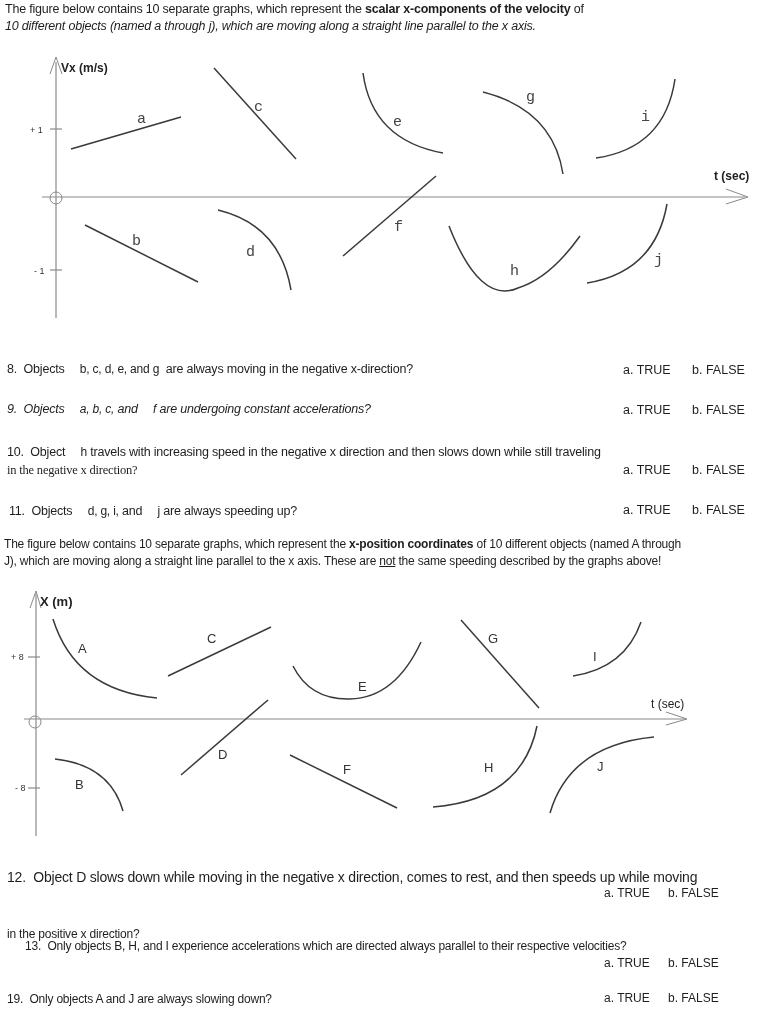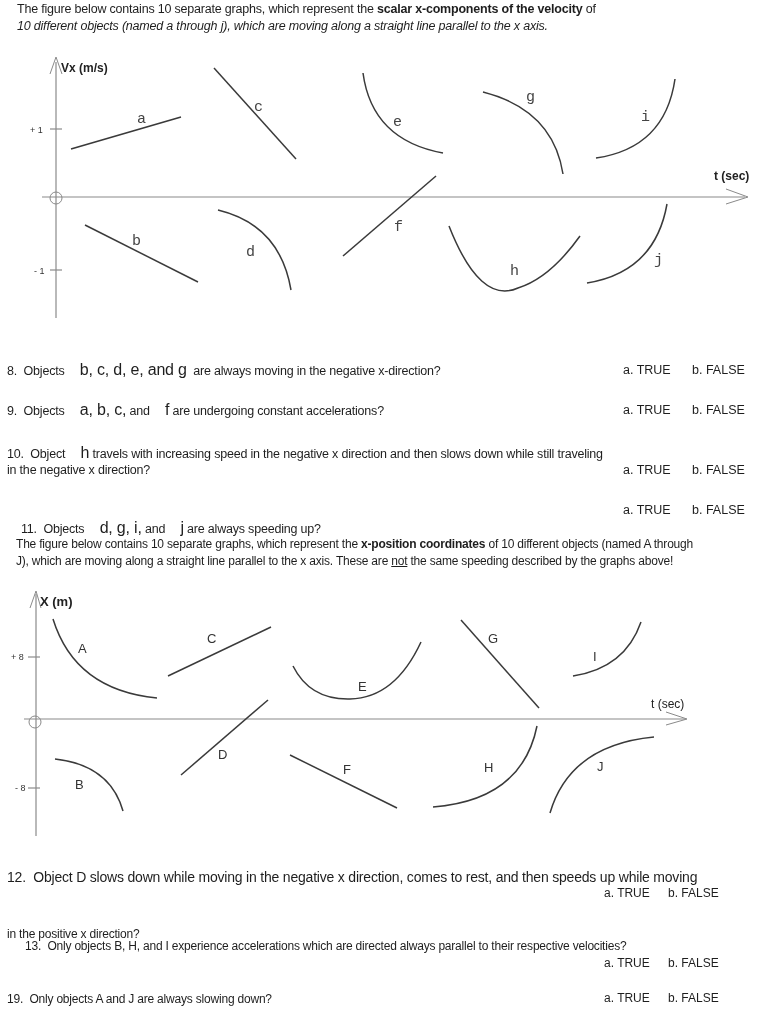--- a/index.html
+++ b/index.html
@@ -1,22 +1,22 @@
 <!DOCTYPE html>
 <html><head>
 <meta charset="utf-8">
 <style>
   html, body { margin:0; padding:0; background:#fff; }
   body { width:768px; height:1024px; position:relative; overflow:hidden;
          font-family:"Liberation Sans", sans-serif; color:#1e1e1e; }
-  .t { position:absolute; font-size:12.5px; line-height:17px; white-space:nowrap;margin-left:12px; }
+  .t { position:absolute; font-size:12.5px; line-height:17px; white-space:nowrap; }
   .intro { letter-spacing:-0.2px; }
   b { font-weight:bold; }
   .q { position:absolute; font-size:12.5px; line-height:17px; white-space:nowrap; letter-spacing:-0.2px; }
-  .q .big { font-size:16px;padding-left:12px; }
+  .q .big { font-size:12px;padding-left:12px; }
   .opt { position:absolute; font-size:12.5px; white-space:nowrap; cursor:pointer; }
   svg { position:absolute; left:0; }
   .ax { stroke:#8a8a8a; stroke-width:1.2; fill:none; }
   .cv { stroke:#3a3a3a; stroke-width:1.5; fill:none; }
   .lbl { font-family:"Liberation Mono", monospace; font-size:15px; fill:#444; }
   .LBL { font-family:"Liberation Sans", sans-serif; font-size:13px; fill:#333; }
   .axl { font-family:"Liberation Sans", sans-serif; font-size:12px; fill:#222; font-weight:bold; }
   .tick { font-family:"Liberation Sans", sans-serif; font-size:9px; fill:#333; }
   u { text-decoration:underline; }
 </style>
@@ -73,34 +73,34 @@
   <path class="cv" d="M587,283 Q655,272 667,204"></path>
   <text class="lbl" x="654" y="264">j</text>
 </svg>
 
 <div class="q" style="left:7px;top:361px;">
   <span>8.</span>&nbsp; <span>Objects </span><span class="big">b, c, d, e, and g</span>&nbsp;<span> are always moving in the negative x-direction?</span>
 </div>
 <span class="opt" style="left:623px;top:363px;">a. TRUE</span>
 <span class="opt" style="left:692px;top:363px;">b. FALSE</span>
 
-<div class="q" style="left:7px;top:401px;">
+<div class="q" style="left:7px;top:401px;font-style:italic;">
   <span>9.</span>&nbsp; <span>Objects </span><span class="big">a, b, c,</span><span> and </span><span class="big">f</span><span> are undergoing constant accelerations?</span>
 </div>
 <span class="opt" style="left:623px;top:403px;">a. TRUE</span>
 <span class="opt" style="left:692px;top:403px;">b. FALSE</span>
 
 <div class="q" style="left:7px;top:444px;">
   <span>10.</span>&nbsp; <span>Object </span><span class="big">h</span><span> travels with increasing speed in the negative x direction and then slows down while still traveling</span>
 </div>
-<div class="q" style="left:7px;top:462px;">in the negative x direction?</div>
+<div class="q" style="left:7px;top:462px;font-family:Liberation Serif, serif;">in the negative x direction?</div>
 <span class="opt" style="left:623px;top:463px;">a. TRUE</span>
 <span class="opt" style="left:692px;top:463px;">b. FALSE</span>
 
-<div class="q" style="left:21px;top:503px;margin-top:16px;">
+<div class="q" style="left:9px;top:503px;">
   <span>11.</span>&nbsp; <span>Objects </span><span class="big">d, g, i,</span><span> and </span><span class="big">j</span><span> are always speeding up?</span>
 </div>
 <span class="opt" style="left:623px;top:503px;">a. TRUE</span>
 <span class="opt" style="left:692px;top:503px;">b. FALSE</span>
 
 <div class="t intro" style="left:4px;top:536px;font-size:12px;">
   <span>The figure below contains 10 separate graphs, which represent the </span><b>x-position coordinates</b><span> of 10 different objects  (named A through</span>
 </div>
 <div class="t intro" style="left:4px;top:553px;font-size:12px;">
   <span>J), which are moving along a straight line parallel to the x axis. These are </span><u>not</u><span> the same speeding described by the graphs above!</span>

